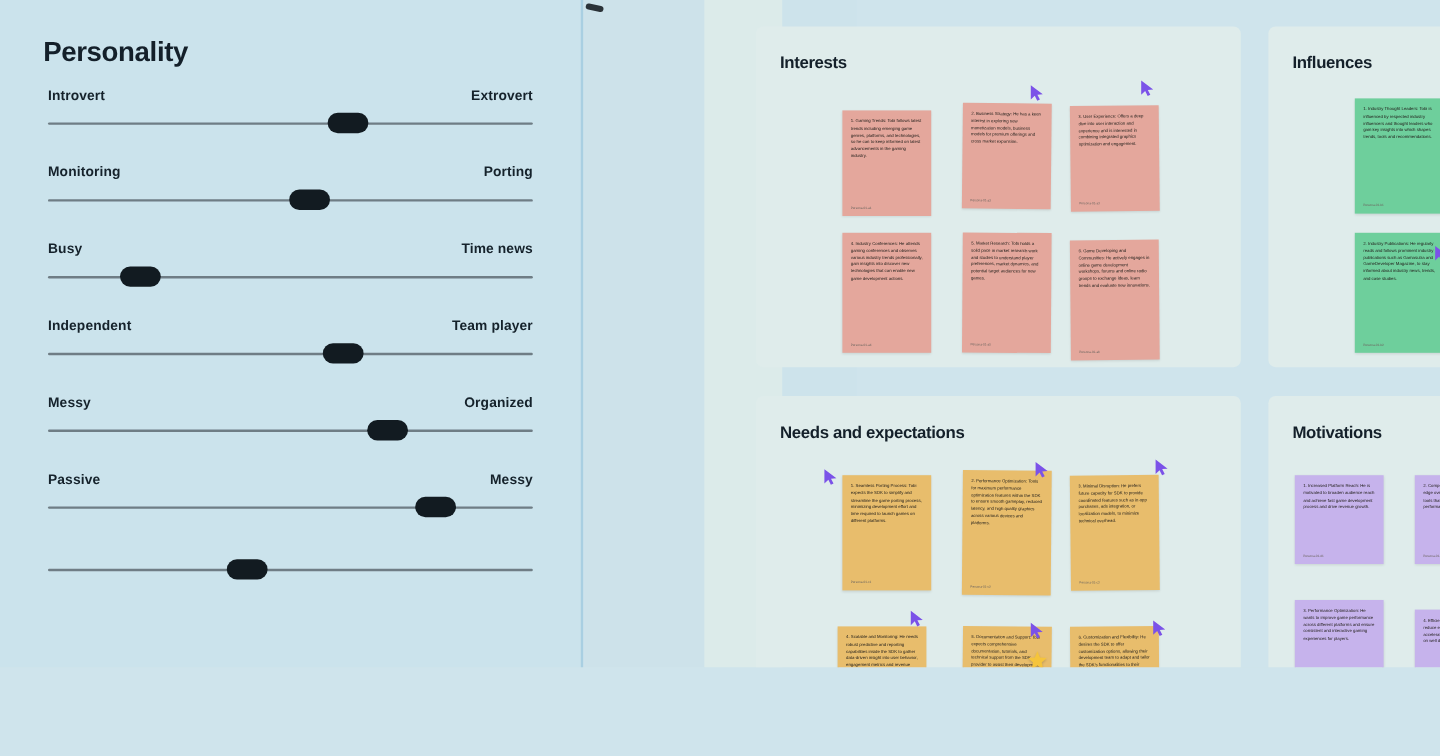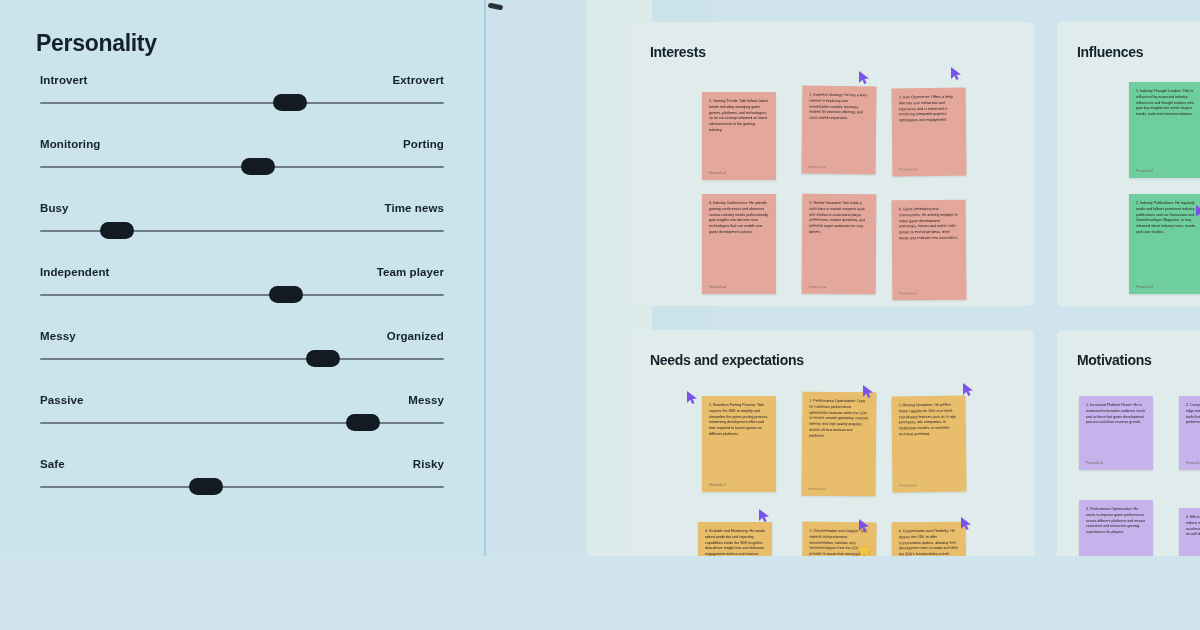--- a/index.html
+++ b/index.html
@@ -195,24 +195,20 @@
         <div class="slider-row">
           <div class="slider-labels">
             <span>Passive</span>
             <span>Messy</span>
           </div>
           <div class="slider-track">
             <div class="slider-thumb" style="left: 80%;"></div>
           </div>
         </div>
         <div class="slider-row">
-          <div class="slider-labels">
-            <span>Safe</span>
-            <span>Risky</span>
-          </div>
           <div class="slider-track">
             <div class="slider-thumb" style="left: 41%;"></div>
           </div>
         </div>
       </div>
   </section>
 
   <section class="quad quad-interests">
     <h2 class="quad-title">Interests</h2>
     <div class="quad-host">

